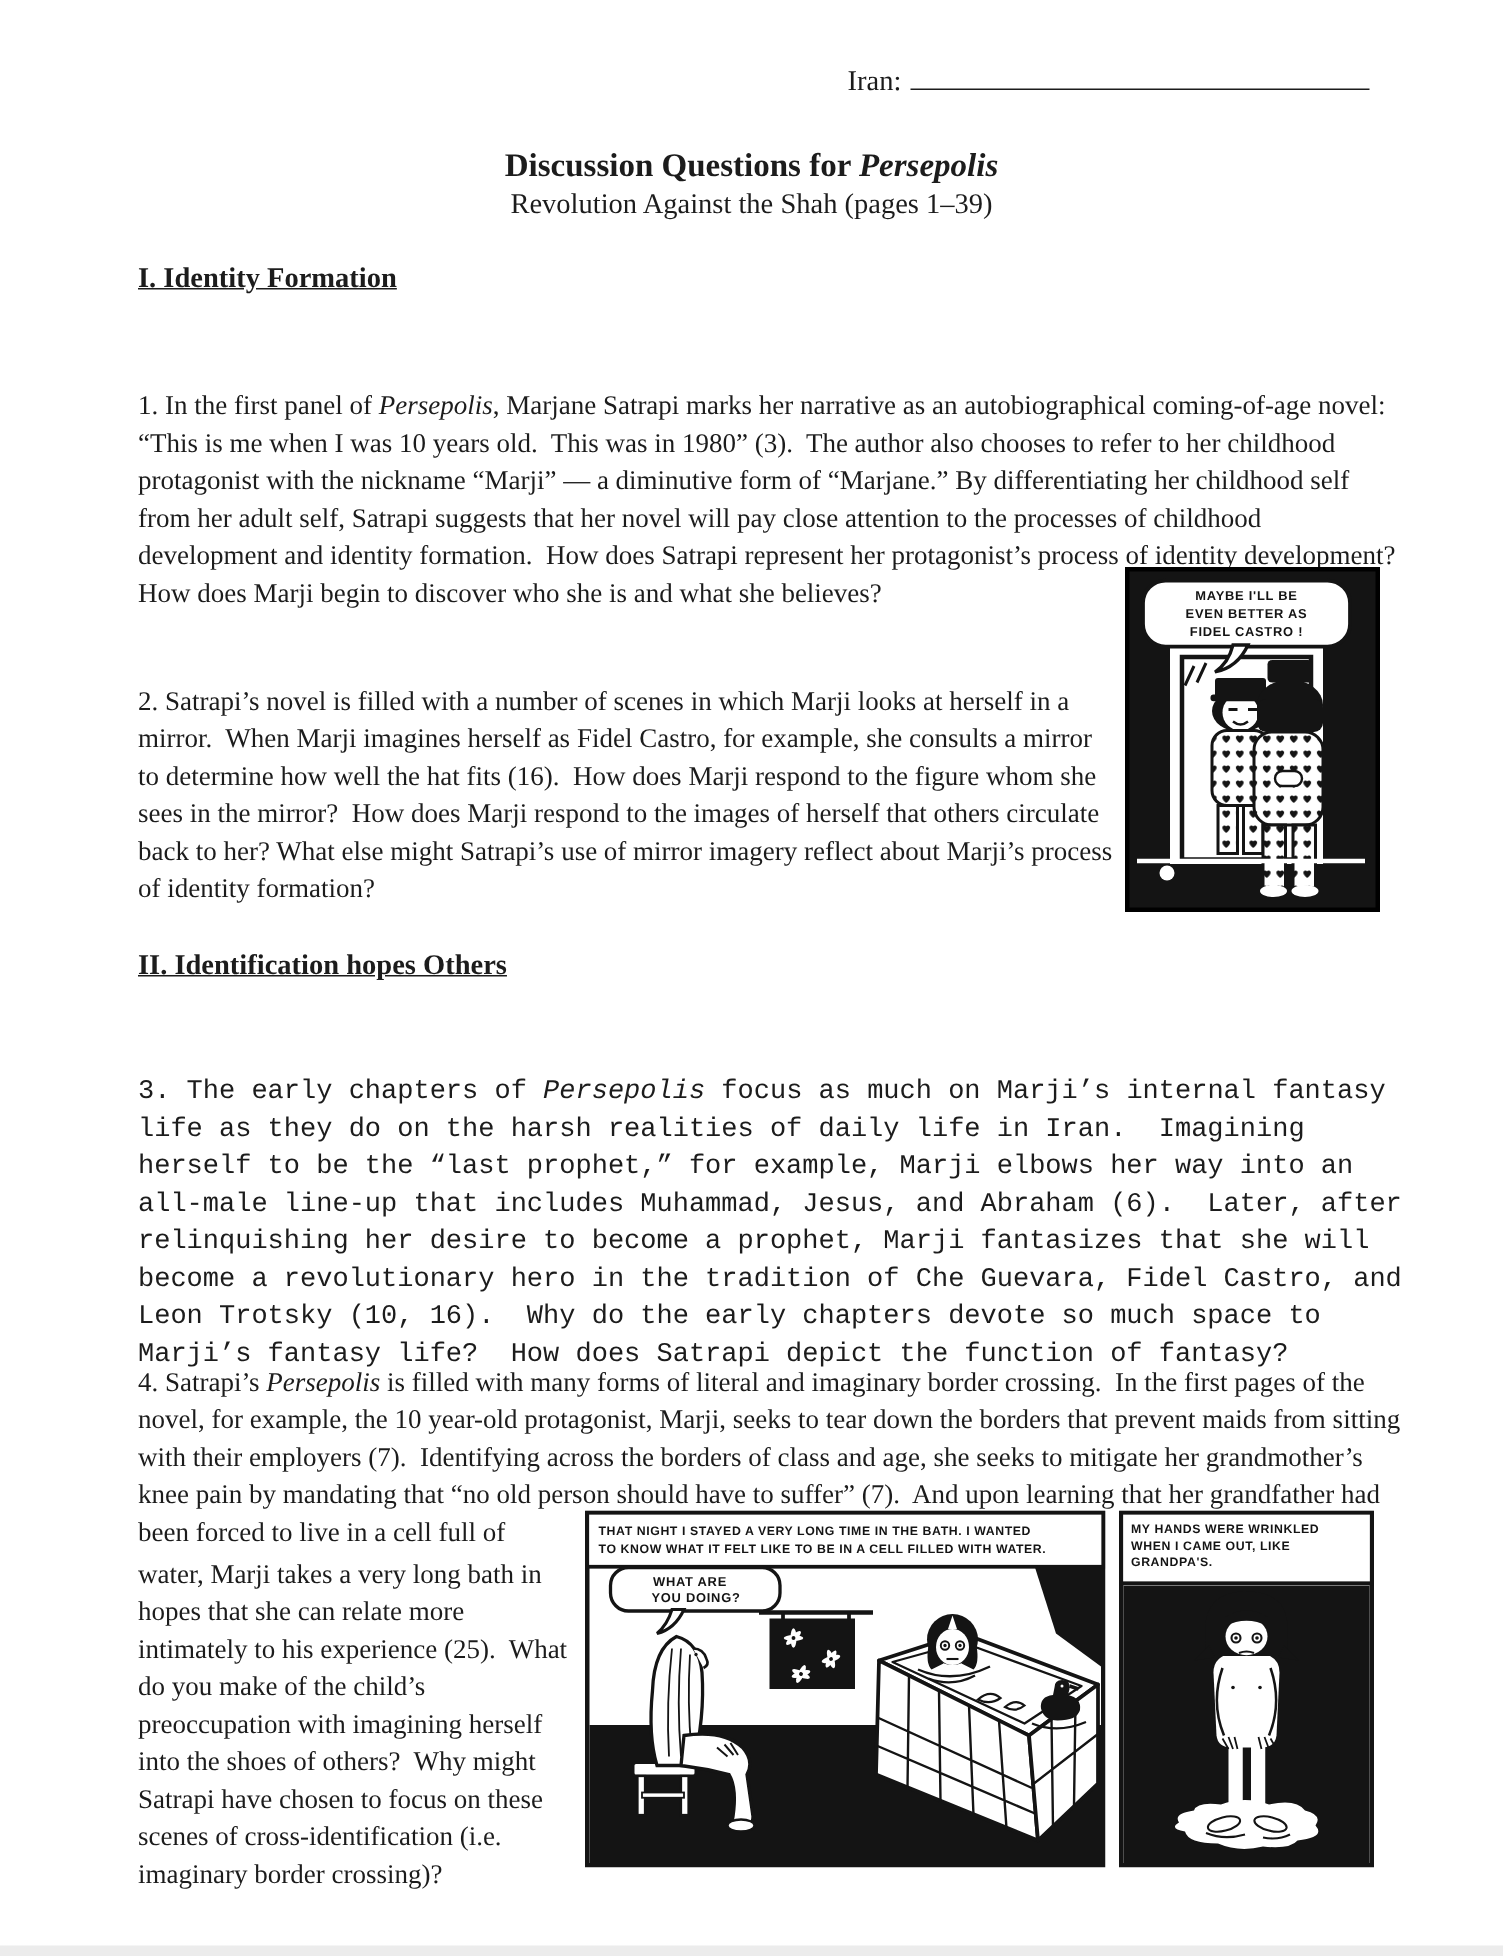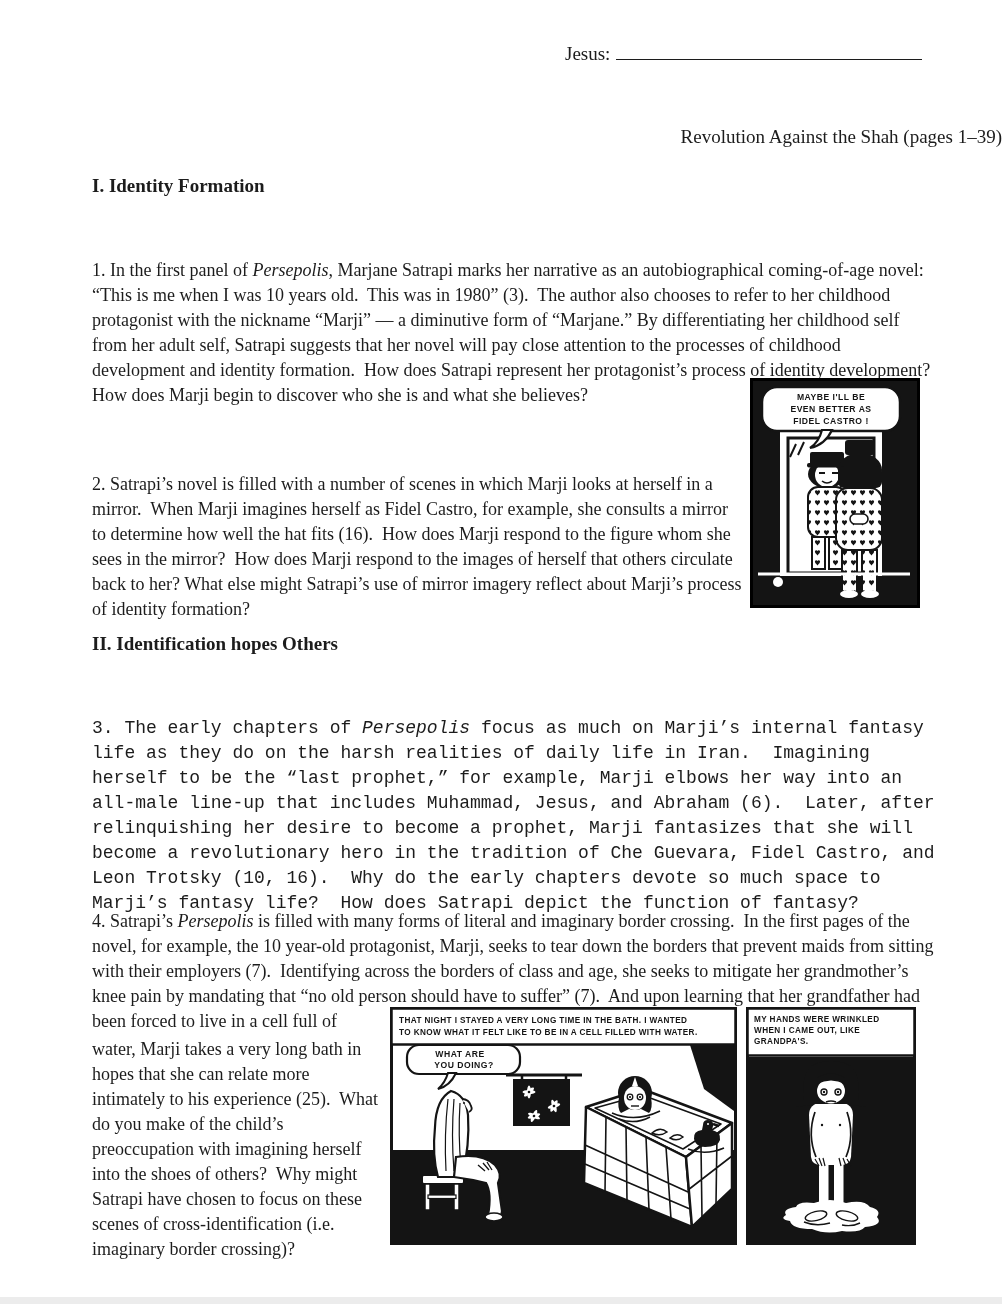--- a/index.html
+++ b/index.html
@@ -3,49 +3,50 @@
 <meta charset="utf-8">
 <style>
   html,body{margin:0;padding:0;background:#fff;}
   .page{position:relative;width:1002px;height:1304px;background:#ffffff;overflow:hidden;
         font-family:"Liberation Serif","DejaVu Serif",serif;color:#1c1c1c;}
   .abs{position:absolute;}
   .name-row{top:42px;left:565px;font-size:19px;white-space:nowrap;}
   .name-line{display:inline-block;width:306px;height:17px;border-bottom:1.6px solid #1c1c1c;margin-left:6px;}
   .title{top:97px;left:0;right:0;text-align:center;font-size:22px;font-weight:bold;}
   .title em{font-style:italic;}
-  .subtitle{top:126px;left:0;right:0;text-align:right;font-size:19px;}
-  .heading{font-size:19px;font-weight:bold;left:92px;}
+  .subtitle{top:126px;left:0;right:0;text-align:center;font-size:19px;}
+  .heading{font-size:19px;font-weight:bold;left:92px;text-decoration:underline;}
   .h-sec1{top:175px;}
   .h-sec2{top:633px;}
   .para{font-size:18px;line-height:25px;left:92px;white-space:pre-wrap;margin-top:36px;}
   .para em{font-style:italic;}
   .p1{top:222px;width:842px;}
-  .p2{top:436px;width:650px;}
+  .p2{top:419px;width:650px;}
   .p3{top:680px;width:846px;font-family:Liberation Mono, monospace;}
   .p4a{top:873px;width:846px;}
   .p4b{top:1001px;width:288px;}
   .comic{display:block;}
   .comic1{left:750px;top:378px;width:170px;height:230px;}
   .comic2{left:390px;top:1007px;width:347px;height:238px;}
   .comic3{left:746px;top:1007px;width:170px;height:238px;}
   .bottom-strip{left:0;right:0;bottom:0;height:7px;background:#ececec;}
   svg text{font-family:"Liberation Sans","DejaVu Sans",sans-serif;font-weight:700;fill:#141414;}
   .cap{font-size:8.2px;letter-spacing:0.4px;}
   .bub{font-size:8.6px;letter-spacing:0.5px;text-anchor:middle;}
 </style>
 </head>
 <body>
 
 <div class="page">
 
   <div class="abs name-row">
-    <span>Jesus:</span><span class="name-line"></span>
+    <span>Iran:</span><span class="name-line"></span>
   </div>
 
+  <div class="abs title"><span>Discussion Questions for </span><em>Persepolis</em></div>
   <div class="abs subtitle">Revolution Against the Shah (pages 1–39)</div>
 
   <div class="abs heading h-sec1">I. Identity Formation</div>
   <div class="abs para p1"><span>1. In the first panel of </span><em>Persepolis</em><span>, Marjane Satrapi marks her narrative as an autobiographical coming-of-age novel: “This is me when I was 10 years old.  This was in 1980” (3).  The author also chooses to refer to her childhood protagonist with the nickname “Marji” — a diminutive form of “Marjane.” By differentiating her childhood self from her adult self, Satrapi suggests that her novel will pay close attention to the processes of childhood development and identity formation.  How does Satrapi represent her protagonist’s process of identity development?  How does Marji begin to discover who she is and what she believes?</span></div>
   <div class="abs para p2"><span>2. Satrapi’s novel is filled with a number of scenes in which Marji looks at herself in a mirror.  When Marji imagines herself as Fidel Castro, for example, she consults a mirror to determine how well the hat fits (16).  How does Marji respond to the figure whom she sees in the mirror?  How does Marji respond to the images of herself that others circulate back to her? What else might Satrapi’s use of mirror imagery reflect about Marji’s process of identity formation?</span></div>
 
   <svg class="abs comic comic1" viewBox="0 0 170 230" aria-hidden="true">
     <defs>
       <pattern id="hearts" width="9" height="10" patternUnits="userSpaceOnUse">
         <rect width="9" height="10" fill="#ffffff"></rect>

